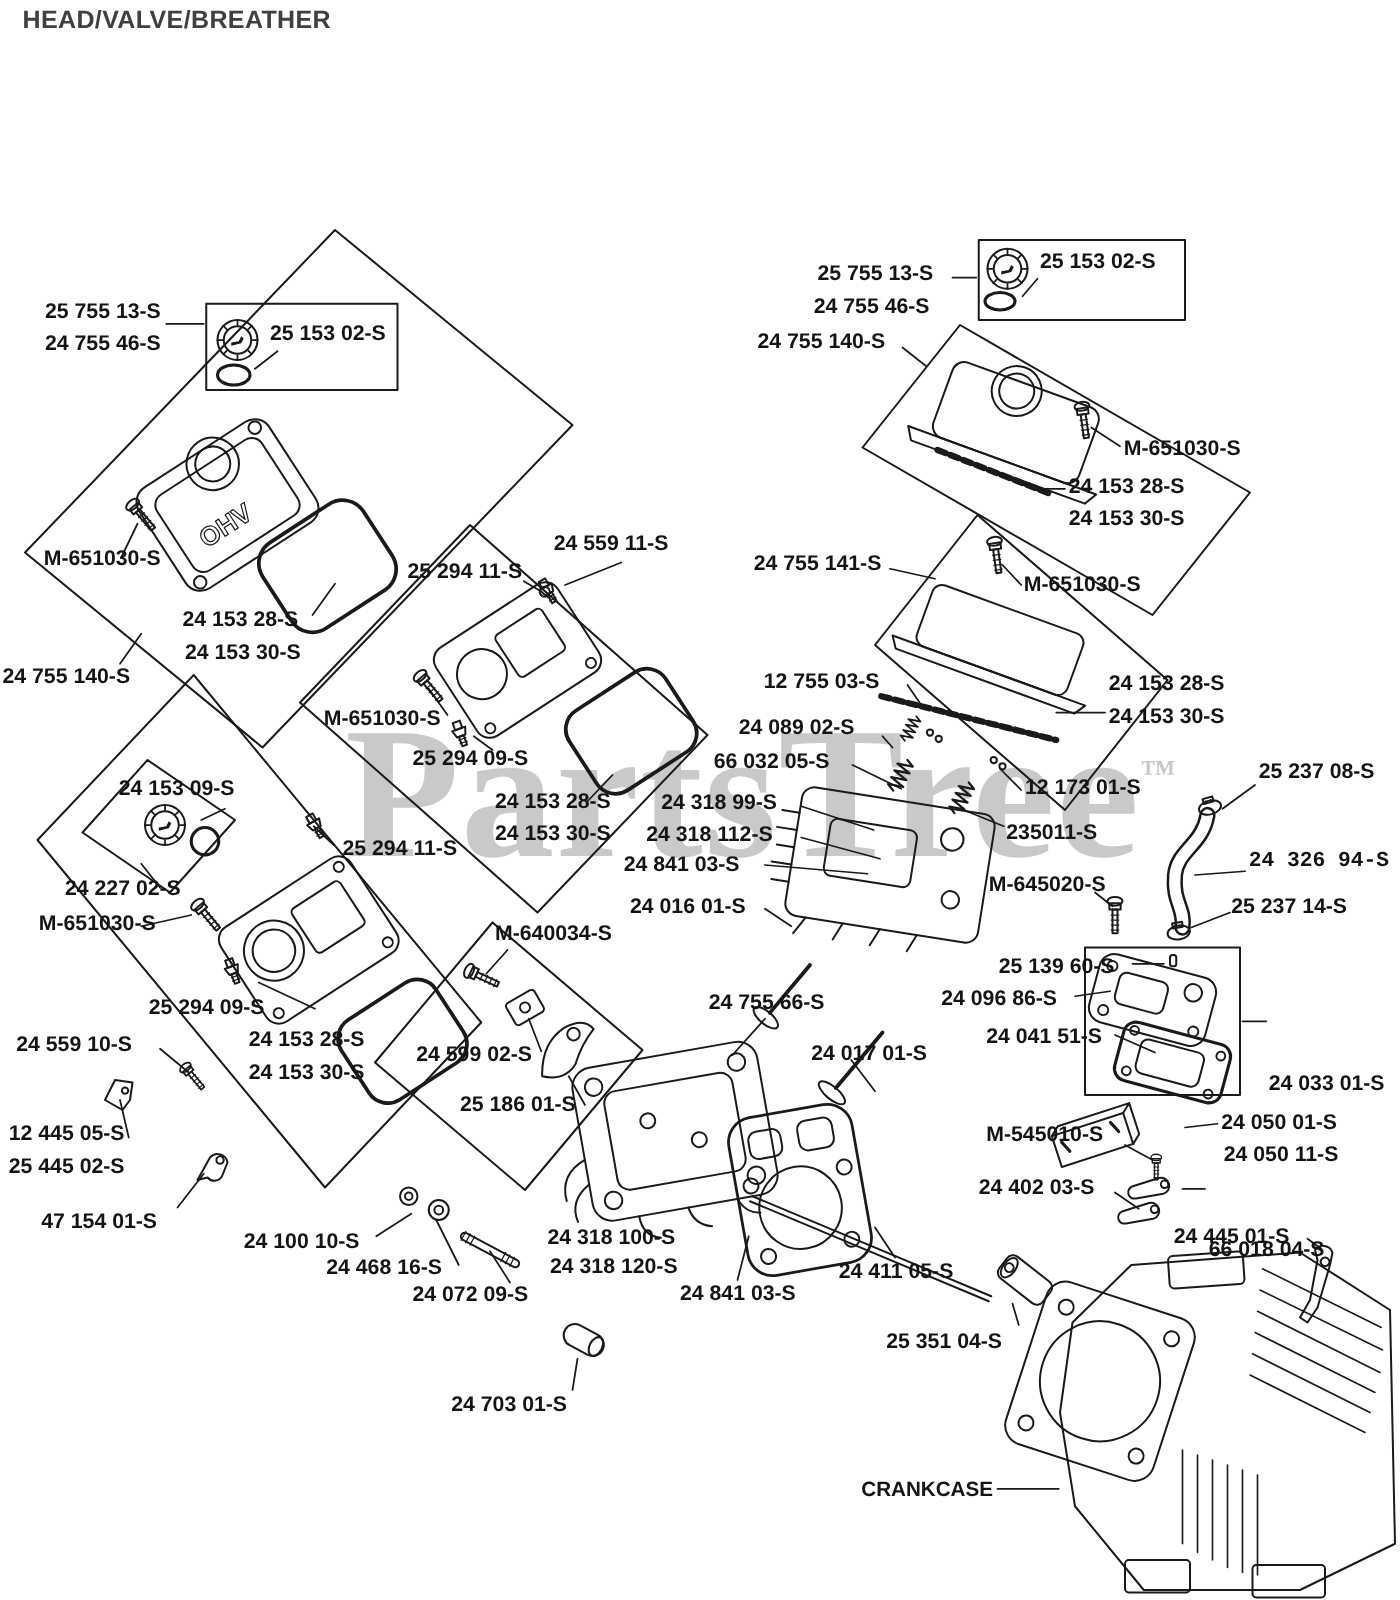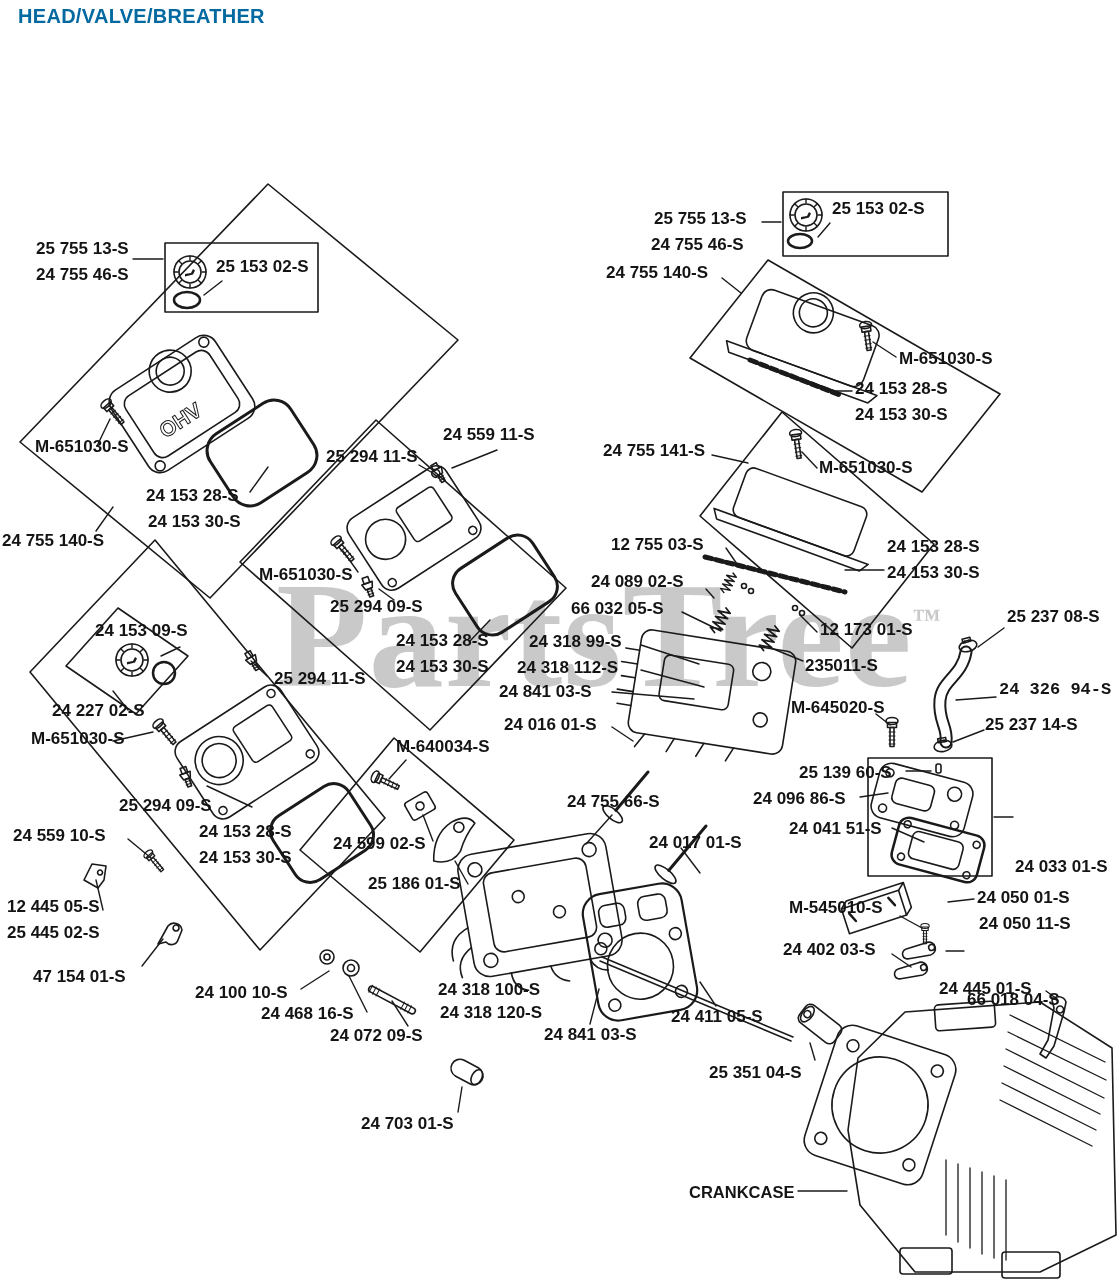--- a/index.html
+++ b/index.html
@@ -1,18 +1,18 @@
 <!DOCTYPE html>
 <html><head>
 <meta charset="utf-8">
 <style>
   html,body{margin:0;padding:0;background:#fff;}
   #stage{position:relative;width:1120px;height:1280px;background:#fff;overflow:hidden;
          font-family:"Liberation Sans",sans-serif;}
-  #page-title{position:absolute;left:18px;top:5px;font-size:20px;font-weight:bold;color:#0369a1;
+  #page-title{position:absolute;left:18px;top:5px;font-size:20px;font-weight:bold;color:#404040;
               letter-spacing:.3px;}
   #watermark{position:absolute;left:276px;top:560px;z-index:1;color:#c9c9c9;
              font-family:"Liberation Serif",serif;font-weight:bold;font-size:150px;
              line-height:1;letter-spacing:1px;user-select:none;}
   #watermark sup{font-size:28px;vertical-align:58px;letter-spacing:0;}
   #art{position:absolute;left:0;top:0;z-index:2;}
   #labels-layer{position:absolute;left:0;top:0;width:100%;height:100%;z-index:3;}
   .lbl{position:absolute;font-size:17px;font-weight:bold;color:#141414;white-space:nowrap;
        line-height:1.1;}
 </style>

